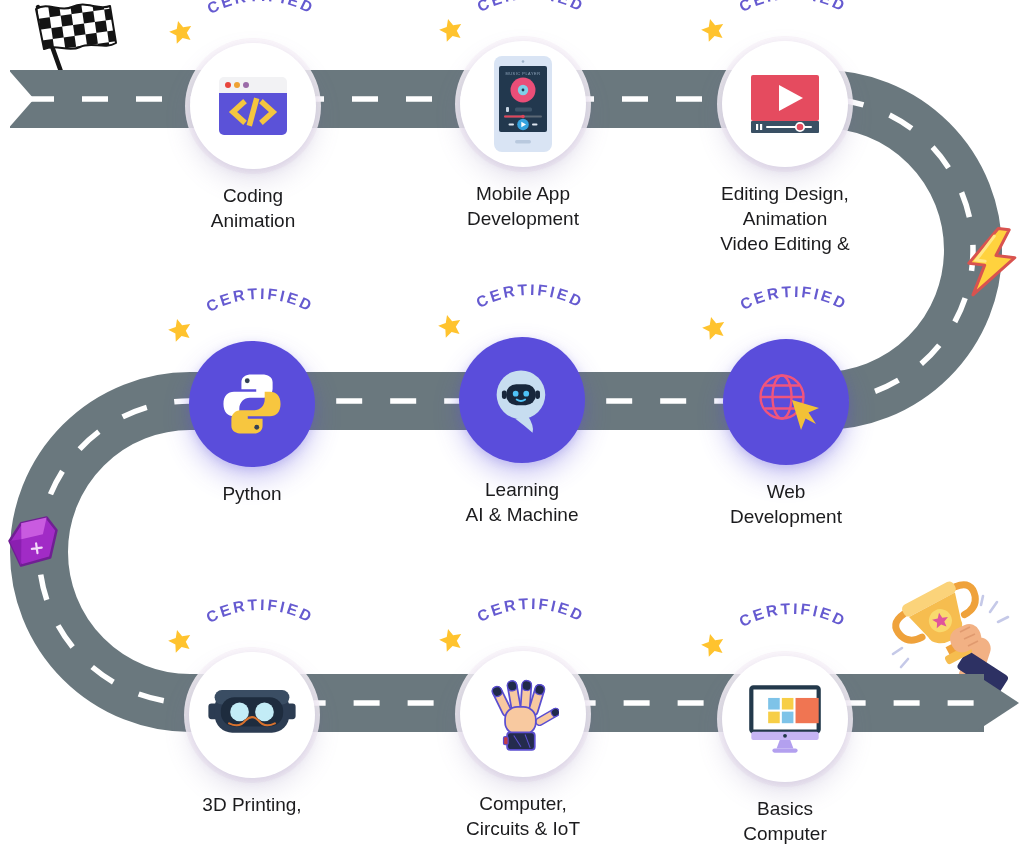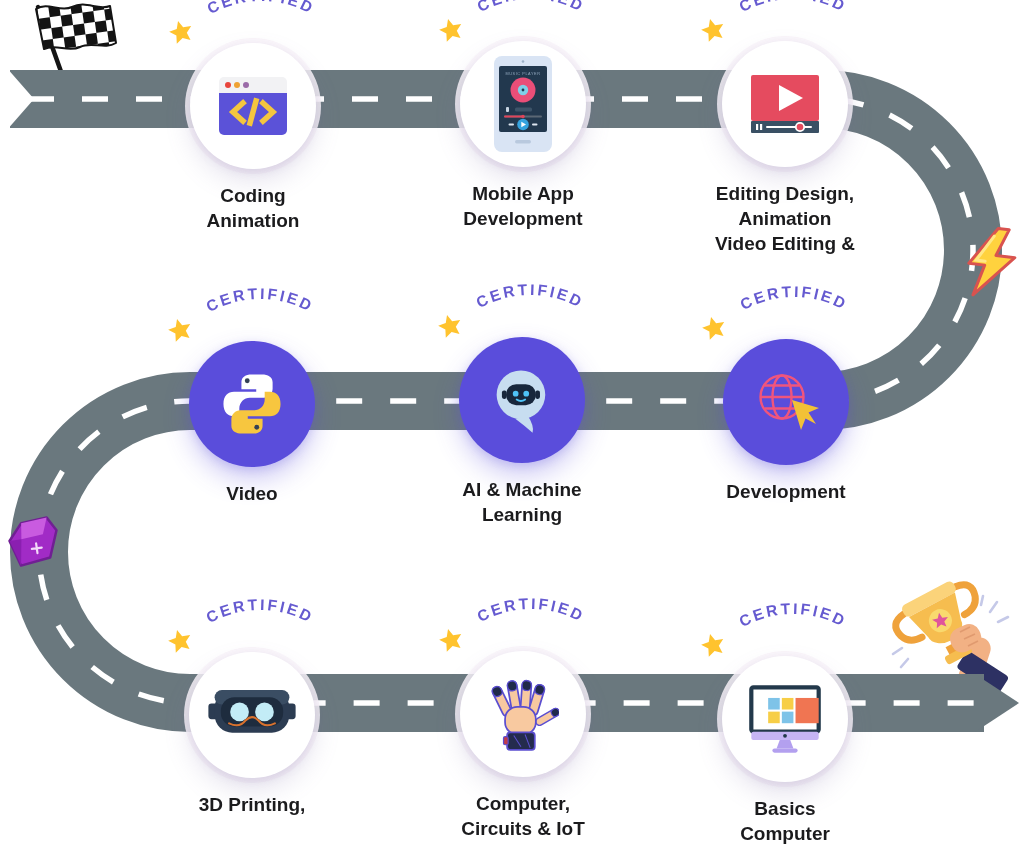--- a/index.html
+++ b/index.html
@@ -8,21 +8,21 @@
   .layer{position:absolute;left:0;top:0;}
   .deco{position:absolute;}
   .node{position:absolute;width:220px;height:260px;}
   .badge{position:absolute;left:18px;top:-2px;overflow:visible;}
   .arc-text{font-family:"Liberation Sans",sans-serif;font-size:15.5px;font-weight:bold;letter-spacing:2.6px;}
   .circle{position:absolute;left:47px;top:50px;width:126px;height:126px;border-radius:50%;
           display:flex;align-items:center;justify-content:center;}
   .circle.white{background:#ffffff;
      box-shadow:0 12px 26px rgba(130,115,170,.20),0 3px 8px rgba(130,115,170,.13),0 0 0 5px rgba(250,246,250,.85);}
   .circle.accent{box-shadow:0 12px 26px rgba(90,77,219,.30),0 3px 8px rgba(90,77,219,.18);}
-  .label{position:absolute;top:190px;width:100%;text-align:center;font-weight:bold;
+  .label{position:absolute;top:190px;width:100%;text-align:center;font-weight:normal;
          font-size:19px;line-height:25px;color:#1b1b1d;}
 </style>
 </head>
 <body>
 
 <svg class="deco" style="left:14px;top:0px" width="132" height="94" viewBox="0 0 132 94">
   <defs>
     <pattern id="chk" width="22" height="22" patternUnits="userSpaceOnUse" patternTransform="rotate(-8)">
       <rect width="22" height="22" fill="#ffffff"></rect>
       <rect width="11" height="11" fill="#141414"></rect>
@@ -172,21 +172,21 @@
       <defs>
         <path id="pysnake" d="M34.5 7 c-5.5 0 -9.5 2.3 -9.5 7.5 V21 h14 v2.5 H18 c-5.8 0 -10 3.8 -10 11.5 c0 7.7 4.2 11.5 10 11.5 h5 v-7.5 c0 -5.5 4.5 -10 10 -10 h13 c4.7 0 8.5 -3.8 8.5 -8.5 v-6 c0 -5.2 -4.5 -7.5 -10 -7.5 z"></path>
       </defs>
       <use href="#pysnake" fill="#ffffff"></use>
       <use href="#pysnake" fill="#F7C63F" transform="rotate(180 35 35)"></use>
       <circle cx="30.5" cy="13" r="2.3" fill="#344155"></circle>
       <circle cx="39.5" cy="57" r="2.3" fill="#344155"></circle>
     </svg>
   </div>
   <div class="label">
-    <div>Video</div>
+    <div>Python</div>
   </div>
 </div>
 
 <div class="node" style="left:412px;top:287px">
   <svg class="badge" width="200" height="62" viewBox="0 0 200 62">
     <path id="arc4" d="M18 52 A101 101 0 0 1 182 52" fill="none"></path>
     <path transform="rotate(-15 20 41)" d="M20 29.5 L23.3 36.9 L31.4 37.8 L25.4 43.3 L27.1 51.3 L20 47.2 L12.9 51.3 L14.6 43.3 L8.6 37.8 L16.7 36.9 Z" fill="#FFC32E"></path>
     <text class="arc-text" text-anchor="middle" fill="#655AD0"><textPath href="#arc4" startOffset="50%">CERTIFIED</textPath></text>
   </svg>
   <div class="circle accent" style="background: rgb(90, 77, 219);">
@@ -195,22 +195,22 @@
       <path d="M40 49 Q47 60 45 66 Q37 59 29 53 Z" fill="#C7DDF0"></path>
       <rect x="16" y="26" width="4.5" height="8" rx="2" fill="#18273C"></rect>
       <rect x="47.5" y="26" width="4.5" height="8" rx="2" fill="#18273C"></rect>
       <rect x="20" y="20" width="28" height="20" rx="9.5" fill="#18273C"></rect>
       <circle cx="29" cy="29" r="2.7" fill="#4FC3F7"></circle>
       <circle cx="39" cy="29" r="2.7" fill="#4FC3F7"></circle>
       <path d="M30 34.5 Q34 37.5 38 34.5" stroke="#4FC3F7" stroke-width="1.8" fill="none" stroke-linecap="round"></path>
     </svg>
   </div>
   <div class="label">
+    <div>Learning</div>
     <div>AI &amp; Machine</div>
-    <div>Learning</div>
   </div>
 </div>
 
 <div class="node" style="left:676px;top:289px">
   <svg class="badge" width="200" height="62" viewBox="0 0 200 62">
     <path id="arc5" d="M18 52 A101 101 0 0 1 182 52" fill="none"></path>
     <path transform="rotate(-15 20 41)" d="M20 29.5 L23.3 36.9 L31.4 37.8 L25.4 43.3 L27.1 51.3 L20 47.2 L12.9 51.3 L14.6 43.3 L8.6 37.8 L16.7 36.9 Z" fill="#FFC32E"></path>
     <text class="arc-text" text-anchor="middle" fill="#655AD0"><textPath href="#arc5" startOffset="50%">CERTIFIED</textPath></text>
   </svg>
   <div class="circle accent" style="background: rgb(90, 77, 219);">
@@ -219,20 +219,21 @@
         <circle cx="34" cy="33" r="21.5"></circle>
         <ellipse cx="34" cy="33" rx="9.5" ry="21.5"></ellipse>
         <path d="M12.5 33 H55.5"></path>
         <path d="M16.5 21.5 H51.5"></path>
         <path d="M16.5 44.5 H51.5"></path>
       </g>
       <path d="M44 36 L53 66 L57.5 54.5 L68 60 L60.5 48.5 L71 44 Z" fill="#F2C137"></path>
     </svg>
   </div>
   <div class="label">
+    <div>Web</div>
     <div>Development</div>
   </div>
 </div>
 
 <div class="node" style="left:142px;top:602px">
   <svg class="badge" width="200" height="62" viewBox="0 0 200 62">
     <path id="arc6" d="M18 52 A101 101 0 0 1 182 52" fill="none"></path>
     <path transform="rotate(-15 20 41)" d="M20 29.5 L23.3 36.9 L31.4 37.8 L25.4 43.3 L27.1 51.3 L20 47.2 L12.9 51.3 L14.6 43.3 L8.6 37.8 L16.7 36.9 Z" fill="#FFC32E"></path>
     <text class="arc-text" text-anchor="middle" fill="#655AD0"><textPath href="#arc6" startOffset="50%">CERTIFIED</textPath></text>
   </svg>

